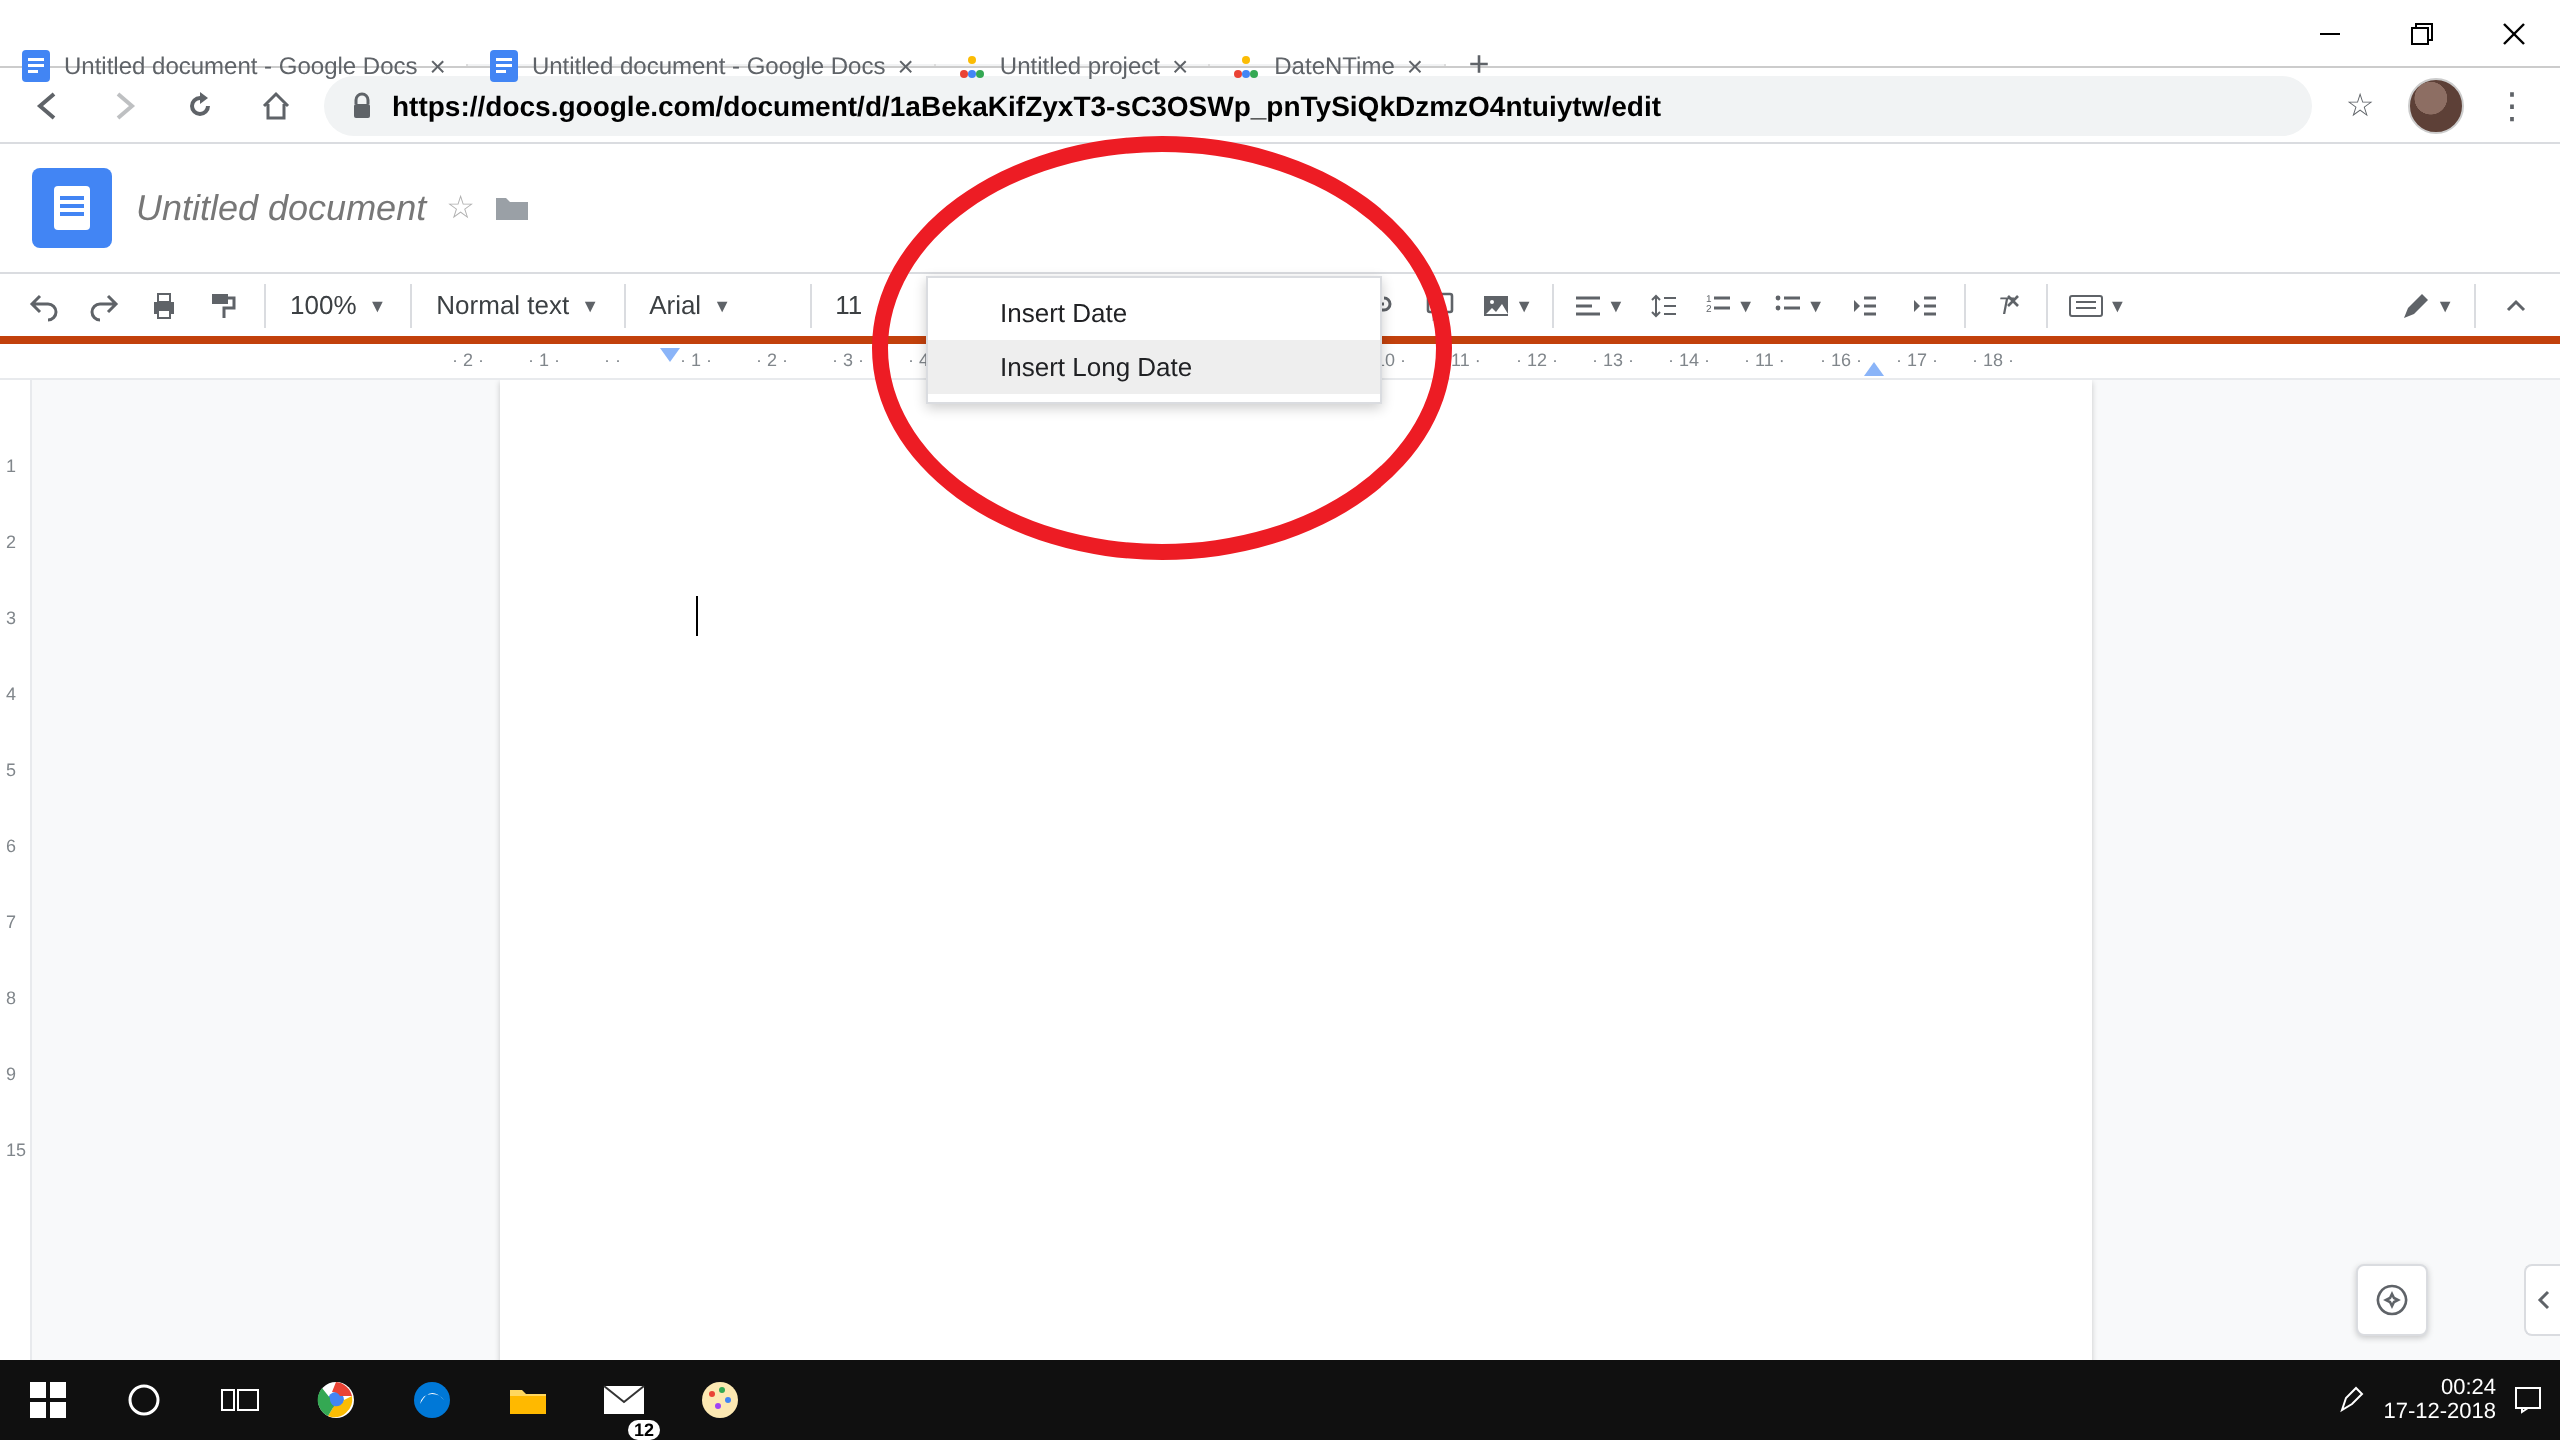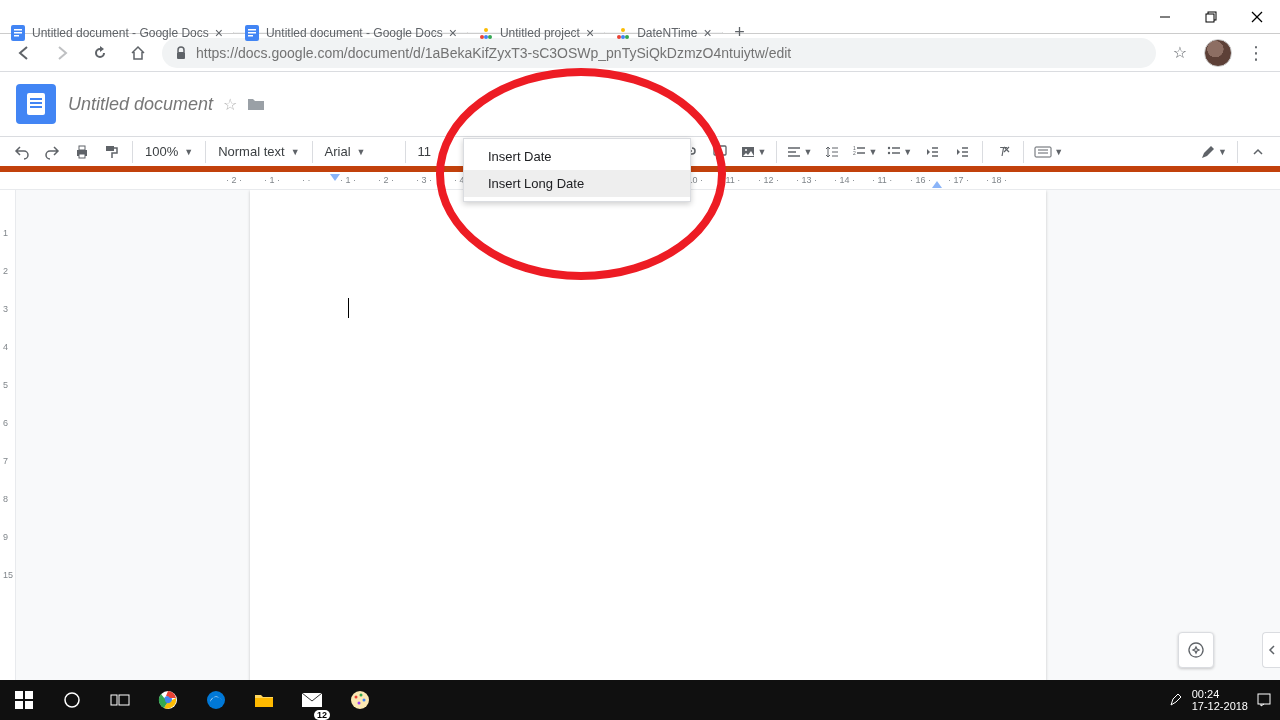--- a/index.html
+++ b/index.html
@@ -14,21 +14,21 @@
   .tab-favicon { width: 16px; height: 16px; display:flex; align-items:center; justify-content:center;}
   .newtab { width: 34px; display:flex; align-items:center; justify-content:center; color:#5f6368; font-size:18px;}
   .win-controls { display: flex; }
   .win-btn { width: 46px; display:flex; align-items:center; justify-content:center; color:#000; font-size:12px;}
 
   
   .addrbar { height: 38px; display:flex; align-items:center; gap:10px; padding: 0 10px; border-bottom:1px solid #dadce0;}
   .addrbar .navbtn { width:28px; height:28px; display:flex; align-items:center; justify-content:center; color:#5f6368; border-radius:50%; }
   .addr { flex:1; display:flex; align-items:center; gap:8px; background:#f1f3f4; border-radius:16px; height:30px; padding:0 12px; font-size:14px; color:#202124;}
   .addr .lock { color:#5f6368; }
-  .addr-text { color:#737373; }
+  .addr-text { color:#000000;font-weight:bold; }
   .star { color:#5f6368; }
   .avatar { width:28px; height:28px; border-radius:50%; background: radial-gradient(circle at 40% 35%, #8d6e63 0 35%, #5d4037 36% 100%); border:1px solid #ccc;}
   .kebab { color:#5f6368; font-size:18px; }
 
   
   .docsheader { height:64px; display:flex; align-items:center; padding: 0 16px; gap:12px; }
   .docs-logo { width:40px; height:40px; background:#4285f4; border-radius:4px; display:flex; align-items:center; justify-content:center; }
   .docs-logo-inner { width:18px; height:22px; background:#fff; border-radius:2px; position:relative; }
   .docs-logo-inner::after { content:""; position:absolute; left:3px; top:5px; width:12px; height:2px; background:#4285f4; box-shadow: 0 4px 0 #4285f4, 0 8px 0 #4285f4; }
   .title-col { display:flex; flex-direction:column; gap:0px; }
@@ -39,58 +39,58 @@
   .menubar { display:flex; gap:2px; font-size:14px; color:#202124; margin-top:2px; align-items:center;}
   .menubar .mitem { padding: 3px 8px; border-radius:3px; cursor:default;}
   .menubar .mitem.active { background:#fff; border:1px solid #dadce0; border-bottom:1px solid #fff; position:relative; z-index:20; }
   .saved { color:#5f6368; text-decoration: underline; margin-left:10px; font-size:14px;}
   .header-right { margin-left:auto; display:flex; align-items:center; gap:14px;}
   .comment-icn { width:36px; height:36px; display:flex; align-items:center; justify-content:center; color:#5f6368;}
   .share-btn { background:#1a73e8; color:#fff; border-radius:4px; padding: 8px 14px; font-size:13px; font-weight:600; display:flex; align-items:center; gap:6px; letter-spacing:0.5px;}
   .avatar2 { width:32px; height:32px; border-radius:50%; background: radial-gradient(circle at 40% 35%, #8d6e63 0 35%, #5d4037 36% 100%);}
 
   
-  .toolbar { height:36px; border-top:1px solid #dadce0; border-bottom:6px solid #c2410c; display:flex; align-items:center; padding:0 8px; gap:2px; font-size:13px; color:#5f6368; position:relative;}
+  .toolbar { height:36px; border-top:1px solid #dadce0; border-bottom:4px solid #c2410c; display:flex; align-items:center; padding:0 8px; gap:2px; font-size:13px; color:#5f6368; position:relative;}
   .tbtn { min-width:28px; height:28px; display:flex; align-items:center; justify-content:center; border-radius:2px; padding:0 4px;}
   .tsep { width:1px; height:22px; background:#dadce0; margin:0 4px;}
   .tsel { display:flex; align-items:center; gap:6px; padding:0 6px; height:28px; color:#3c4043;}
   .caret { font-size:9px; color:#5f6368;}
   .right-tools { margin-left:auto; display:flex; align-items:center; gap:2px;}
 
   
   .ruler-row { height:18px; background:#fff; border-bottom:1px solid #e8eaed; display:flex; }
   .vruler-space { width:16px; }
   .hruler { flex:1; position:relative; font-size:9px; color:#80868b; }
   
 
   .doc-area { display:flex; height: calc(720px - 34px - 38px - 64px - 36px - 18px - 40px); background:#f8f9fa; }
   .vruler { width:16px; background:#fff; border-right:1px solid #e8eaed; font-size:9px; color:#80868b; text-align:center; }
   .canvas-wrap { flex:1; overflow:auto; display:flex; justify-content:center; padding-top:0; position:relative;}
   .page { width:796px; min-height:1000px; background:#fff; box-shadow: 0 1px 3px rgba(0,0,0,0.2); margin-top:0; position:relative;}
   .cursor { position:absolute; left:98px; top:108px; width:1px; height:20px; background:#000;}
 
   
   .dropdown { position:absolute; left:463px; top:138px; width:228px; background:#fff; border:1px solid #dadce0; box-shadow: 0 2px 6px rgba(0,0,0,0.2); z-index:30; padding:4px 0;}
-  .dropdown .ditem { padding: 6px 24px; font-size:13px; color:#202124; }
+  .dropdown .ditem { padding: 6px 36px; font-size:13px; color:#202124; }
   .dropdown .ditem.hover { background:#eeeeee; }
 
   
   .anno { position:absolute; left:436px; top:68px; width:290px; height:212px; border:8px solid #ed1c24; border-radius:50%; z-index:50; pointer-events:none;}
 
   
   .explore { position:absolute; right:66px; bottom:52px; width:36px; height:36px; background:#fff; border:1px solid #dadce0; border-radius:4px; box-shadow:0 1px 3px rgba(0,0,0,0.2); display:flex; align-items:center; justify-content:center; color:#5f6368;}
   .sidepeek { position:absolute; right:0; bottom:52px; width:18px; height:36px; background:#fff; border:1px solid #dadce0; border-right:none; border-radius:4px 0 0 4px; display:flex; align-items:center; justify-content:center; color:#5f6368;}
 
   
   .taskbar { position:absolute; bottom:0; left:0; right:0; height:40px; background:#101010; display:flex; align-items:center; }
   .taskbar .tb { width:48px; height:48px; display:flex; align-items:center; justify-content:center; color:#fff; position:relative;}
   .taskbar .tb.active::after { content:""; position:absolute; bottom:0; left:4px; right:4px; height:2px; background:#76b9ed;}
   .tb-spacer { flex:1; }
   .tray { display:flex; align-items:center; gap:8px; color:#fff; font-size:11px; padding-right:8px;}
-  .tray-time { text-align:left; line-height:1.1;}
+  .tray-time { text-align:right; line-height:1.1;}
   
   .indent-marker { position:absolute; top:2px; }
   .indent-down { width:0; height:0; border-left:5px solid transparent; border-right:5px solid transparent; border-top:7px solid #8ab4f8;}
   .indent-up { width:0; height:0; border-left:5px solid transparent; border-right:5px solid transparent; border-bottom:7px solid #8ab4f8;}
 
   svg { display:block; }
   .badge { position:absolute; bottom:4px; right:6px; background:#fff; color:#000; font-size:9px; border-radius:8px; padding:0 3px; font-weight:bold;}
 </style>
 </head>
 <body>

